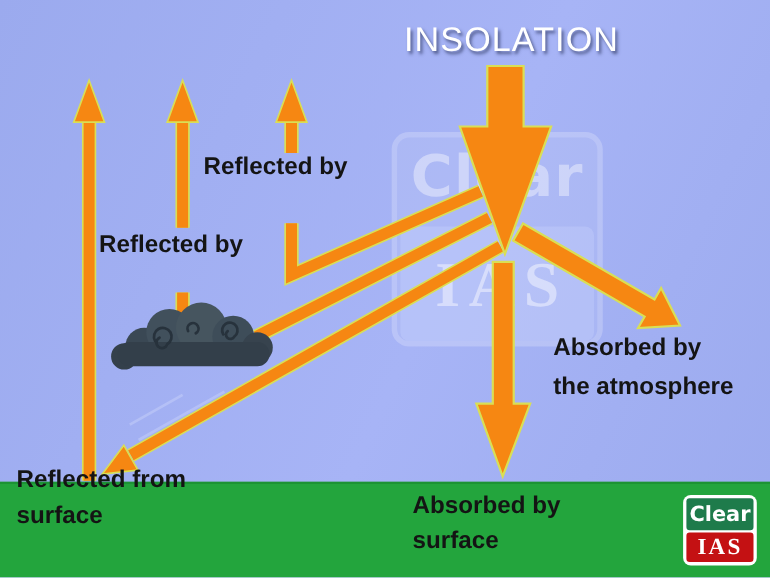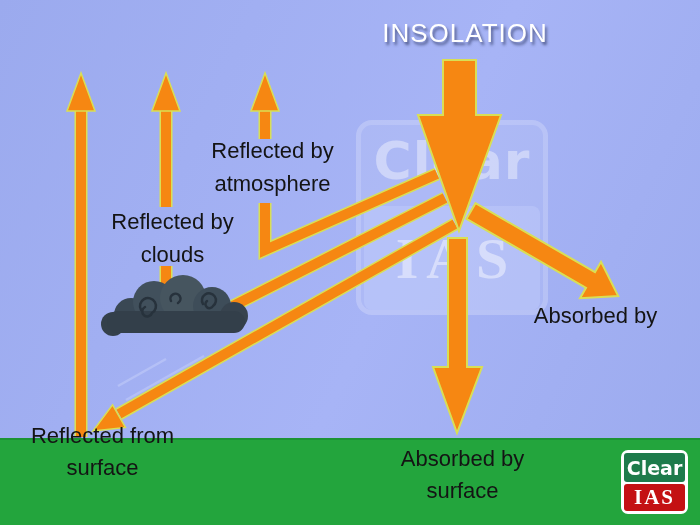--- a/index.html
+++ b/index.html
@@ -52,31 +52,31 @@
     border-top:2px solid var(--ground-green-dark);box-sizing:border-box;
   }
   
   .art{position:absolute;left:0;top:0;}
   .ray-o{stroke:var(--arrow-outline);stroke-width:13;fill:none;}
   .ray{stroke:var(--arrow-fill);stroke-width:10;fill:none;}
   .head{fill:var(--arrow-fill);stroke:var(--arrow-outline);stroke-width:1.5;}
   .solid{fill:var(--arrow-fill);stroke:var(--arrow-outline);stroke-width:2;stroke-linejoin:miter;}
   
   .lbl{
-    position:absolute;text-align:center;color:var(--label-text);
-    font-size:22px;font-weight:400;line-height:33px;
+    position:absolute;color:var(--label-text);
+    font-size:22px;font-weight:700;line-height:33px;
   }
   .lbl-atmos{left:185px;top:134px;width:175px;}
   .lbl-clouds{left:90px;top:205px;width:165px;}
   .lbl-absorbed-atm{left:503px;top:298px;width:185px;line-height:35px;}
   .lbl-refl-surface{left:15px;top:420px;width:175px;line-height:32px;}
   .lbl-abs-surface{left:375px;top:443px;width:175px;line-height:32px;}
   .title{
     position:absolute;left:365px;top:18px;width:200px;text-align:center;
-    color:var(--title-text);font-size:26px;font-weight:400;letter-spacing:1px;
+    color:var(--title-text);font-size:31px;font-weight:400;letter-spacing:1px;
     text-shadow:2px 3px 3px rgba(35,45,85,0.65);
   }
   
   .logo{
     position:absolute;left:621px;top:450px;width:67px;height:64px;
     background:#ffffff;border-radius:7px;padding:3px;box-sizing:border-box;
     display:flex;flex-direction:column;gap:2px;
   }
   .logo-top{
     flex:1.1;background:var(--logo-green);border-radius:3px;
@@ -159,30 +159,29 @@
         <path d="M203,304 a7,7 0 1,1 10,2 a4,4 0 1,1 -6,-5"></path>
         <path d="M171,301 a5,5 0 1,1 7,2"></path>
       </g>
     </g>
   </svg>
 
   <div class="title">INSOLATION</div>
 
   <div class="lbl lbl-atmos">
     <div>Reflected by</div>
-    <div>atmosphere</div>
   </div>
 
   <div class="lbl lbl-clouds">
     <div>Reflected by</div>
-    <div>clouds</div>
   </div>
 
   <div class="lbl lbl-absorbed-atm">
     <div>Absorbed by</div>
+    <div>the atmosphere</div>
   </div>
 
   <div class="lbl lbl-refl-surface">
     <div>Reflected from</div>
     <div>surface</div>
   </div>
 
   <div class="lbl lbl-abs-surface">
     <div>Absorbed by</div>
     <div>surface</div>

